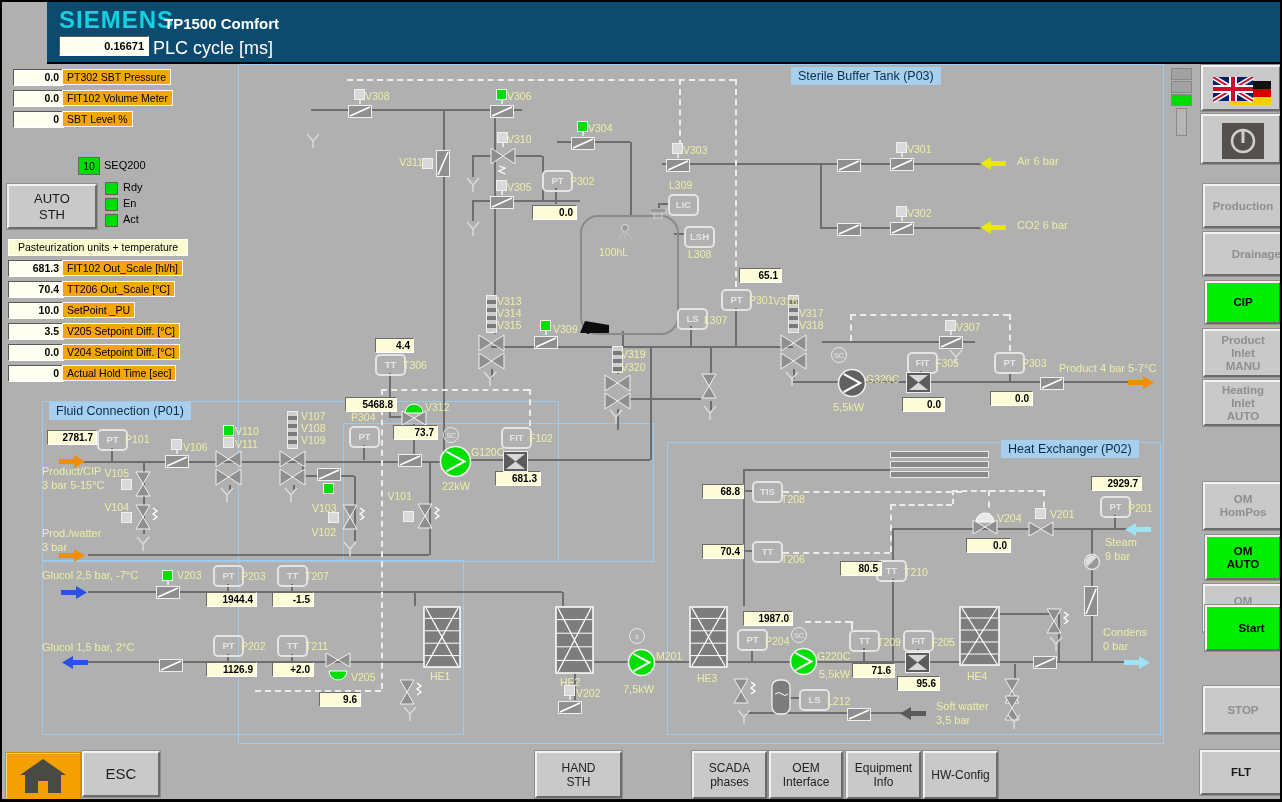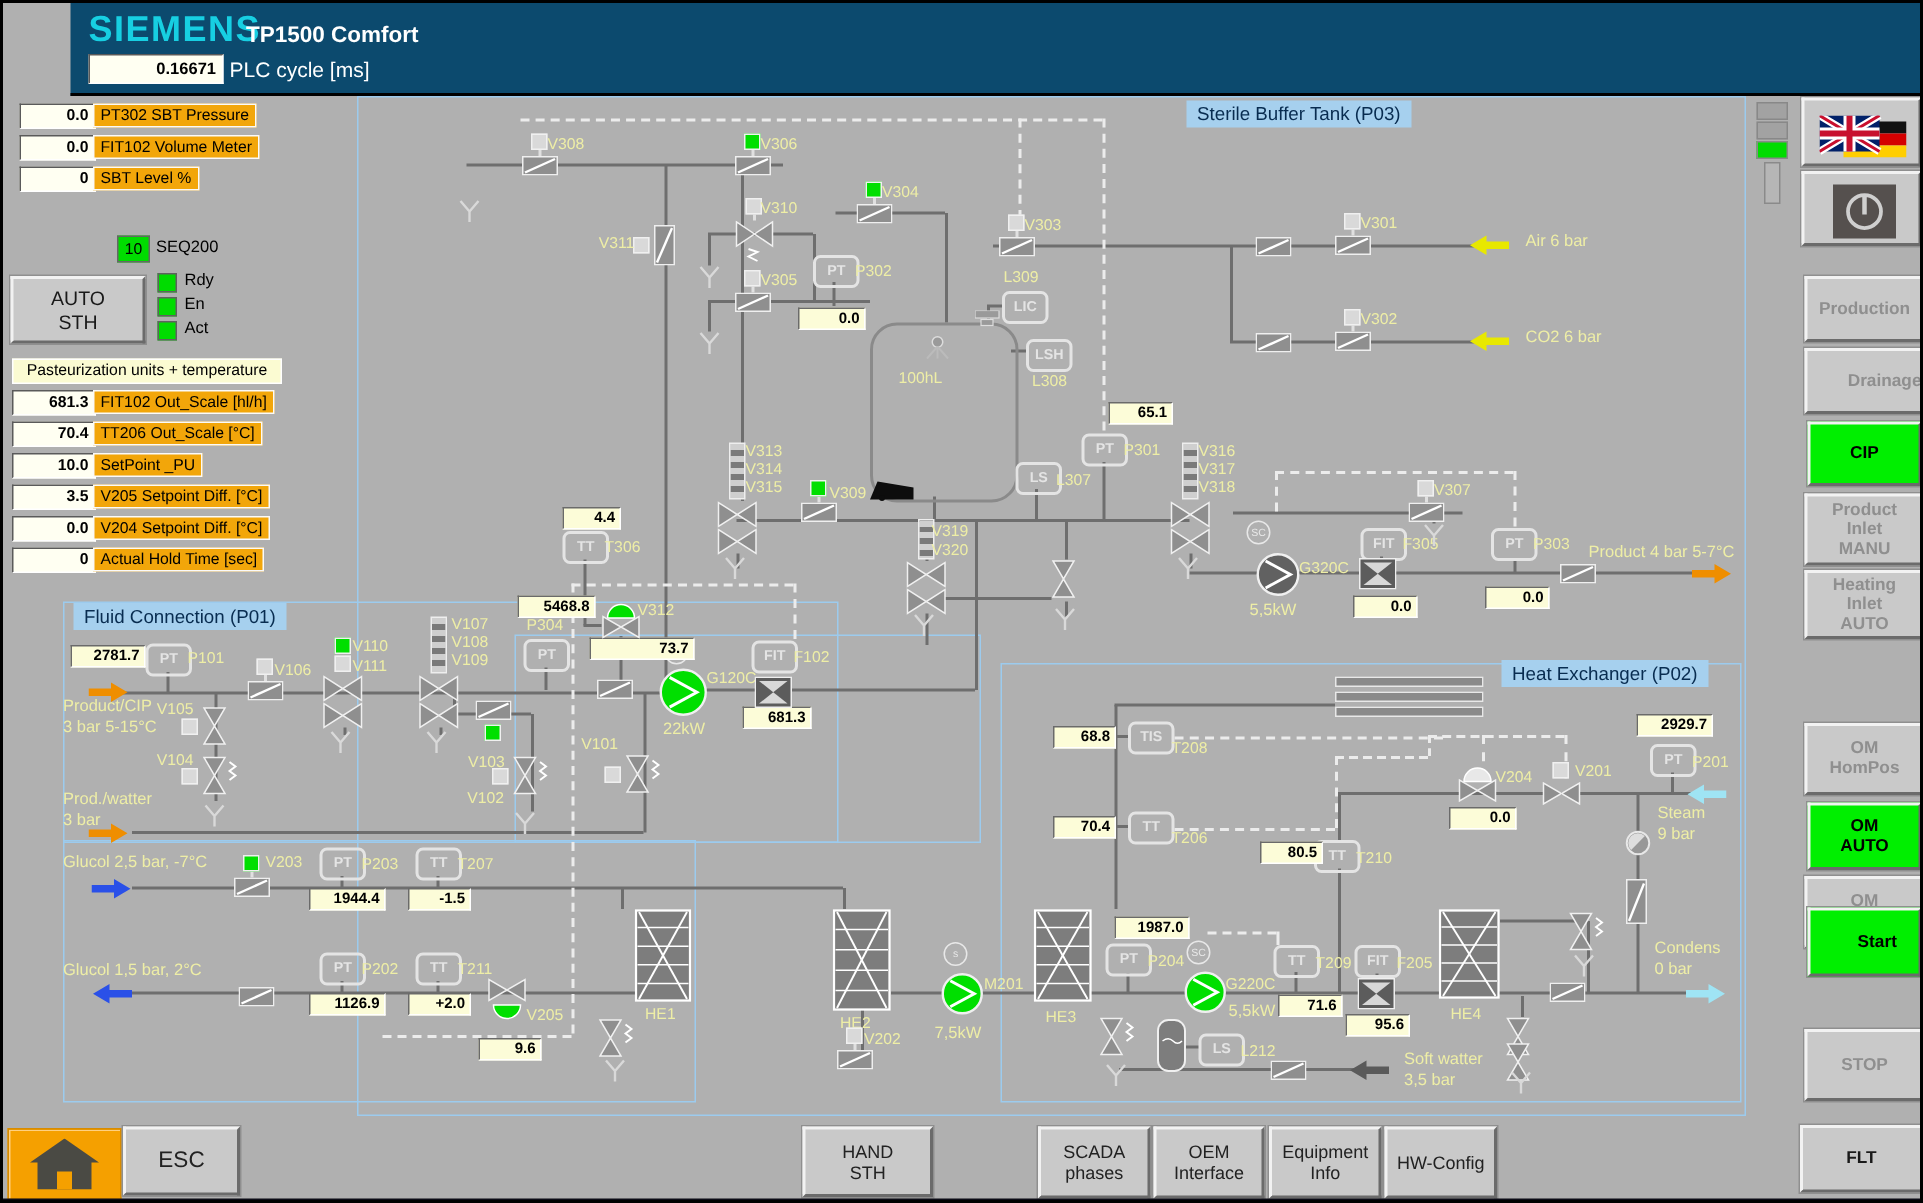--- a/index.html
+++ b/index.html
@@ -5,21 +5,21 @@
   html,body{margin:0;padding:0;background:#000;}
   #screen{position:relative;width:1282px;height:802px;background:#b0b0b0;overflow:hidden;
     font-family:"Liberation Sans","DejaVu Sans",sans-serif;border:2px solid #000;box-sizing:border-box;}
   .abs{position:absolute;}
   
   #topbar{position:absolute;left:0;top:0;width:100%;height:60px;background:#0c4a6e;border-bottom:2px solid #000;margin-left:45px;}
   #brand{position:absolute;left:12px;top:4px;color:#17cfe2;font-size:24px;font-weight:800;letter-spacing:1px;}
   #model{position:absolute;left:117px;top:13px;color:#fff;font-size:15px;font-weight:700;}
   .sunken{background:#fffff2;border-top:1px solid #5a5a5a;border-left:1px solid #5a5a5a;border-bottom:1px solid #fff;border-right:1px solid #fff;color:#000;text-align:right;font-weight:700;}
   #plcval{position:absolute;left:12px;top:34px;width:84px;height:18px;font-size:11px;line-height:18px;padding-right:4px;}
-  #plclabel{position:absolute;left:106px;top:36px;color:#fff;font-size:14px;}
+  #plclabel{position:absolute;left:106px;top:36px;color:#fff;font-size:18px;}
   #titlebox{position:absolute;left:343px;top:9px;width:598px;height:40px;background:#f7f7af;border:1px solid #ffffff;
     color:#0a0a0a;font-size:19px;text-align:center;line-height:40px;}
   #clock{position:absolute;left:1000px;top:8px;width:140px;color:#fff;font-size:13.5px;text-align:right;}
   #cea{position:absolute;left:1163px;top:2px;color:#43c5d6;font-family:"Liberation Serif","DejaVu Serif",serif;
     font-size:47px;font-weight:800;letter-spacing:1px;}
   
   .olabel{position:absolute;background:#f2a60a;border:1px solid #fafafa;color:#000;font-size:10.5px;height:14px;line-height:14px;padding:0 4px;white-space:nowrap;}
   .lval{position:absolute;height:15px;font-size:10.5px;line-height:15px;padding-right:4px;}
   .btn3d{background:#c9c9c9;border-top:2px solid #f2f2f2;border-left:2px solid #f2f2f2;border-bottom:2px solid #6b6b6b;border-right:2px solid #6b6b6b;box-shadow:0 0 0 1px #8f8f8f;box-sizing:border-box;text-align:center;cursor:default;}
   .green{background:#00ef00 !important;color:#000 !important;}
@@ -319,21 +319,21 @@
       <div class="lbl" style="position: absolute; left: 763px; top: 633px;">P204</div>
       <div class="inst" style="position: absolute; left: 847px; top: 628px;">TT</div>
       <div class="lbl" style="position: absolute; left: 875px; top: 634px;">T209</div>
       <div class="inst" style="position: absolute; left: 901px; top: 628px;">FIT</div>
       <div class="lbl" style="position: absolute; left: 929px; top: 634px; text-align: center;">F205</div>
       <div class="inst" style="position: absolute; left: 797px; top: 687px;">LS</div>
       <div class="lbl" style="position: absolute; left: 825px; top: 693px;">L212</div>
       <div class="dval" style="position: absolute; left: 45px; top: 428px; width: 45px;">2781.7</div>
       <div class="dval" style="position: absolute; left: 343px; top: 395px; width: 47px;">5468.8</div>
       <div class="dval" style="position: absolute; left: 373px; top: 336px; width: 34px;">4.4</div>
-      <div class="dval" style="position: absolute; left: 391px; top: 423px; width: 40px; padding-left: 25px;">73.7</div>
+      <div class="dval" style="position: absolute; left: 391px; top: 423px; width: 40px;">73.7</div>
       <div class="dval" style="position: absolute; left: 530px; top: 203px; width: 40px;">0.0</div>
       <div class="dval" style="position: absolute; left: 737px; top: 266px; width: 38px;">65.1</div>
       <div class="dval" style="position: absolute; left: 493px; top: 469px; width: 41px;">681.3</div>
       <div class="dval" style="position: absolute; left: 900px; top: 395px; width: 38px;">0.0</div>
       <div class="dval" style="position: absolute; left: 988px; top: 389px; width: 38px;">0.0</div>
       <div class="dval" style="position: absolute; left: 204px; top: 590px; width: 46px;">1944.4</div>
       <div class="dval" style="position: absolute; left: 270px; top: 590px; width: 37px;">-1.5</div>
       <div class="dval" style="position: absolute; left: 204px; top: 660px; width: 46px;">1126.9</div>
       <div class="dval" style="position: absolute; left: 270px; top: 660px; width: 37px;">+2.0</div>
       <div class="dval" style="position: absolute; left: 317px; top: 690px; width: 37px;">9.6</div>
@@ -571,21 +571,21 @@
       <div class="lbl" style="position: absolute; left: 495px; top: 293px;">V313</div>
       <div class="lbl" style="position: absolute; left: 495px; top: 305px;">V314</div>
       <div class="lbl" style="position: absolute; left: 495px; top: 317px;">V315</div>
       <div class="stripes" style="position: absolute; left: 786px; top: 293px; height: 38px;"></div>
       <div class="" style="position: absolute; left: 778px; top: 332px;"><svg width="27" height="36">
           <polygon points="1,1 1,17 13.5,9" fill="#8f8f8f" stroke="#f0f0f0"></polygon>
           <polygon points="26,1 26,17 13.5,9" fill="#8f8f8f" stroke="#f0f0f0"></polygon>
           <polygon points="1,19 1,35 13.5,27" fill="#8f8f8f" stroke="#f0f0f0"></polygon>
           <polygon points="26,19 26,35 13.5,27" fill="#8f8f8f" stroke="#f0f0f0"></polygon>
         </svg></div>
-      <div class="lbl" style="position: absolute; left: 797px; top: 293px;">V316</div>
+      <div class="lbl" style="position: absolute; left: 771px; top: 293px;">V316</div>
       <div class="lbl" style="position: absolute; left: 797px; top: 305px;">V317</div>
       <div class="lbl" style="position: absolute; left: 797px; top: 317px;">V318</div>
       <div class="stripes" style="position: absolute; left: 285px; top: 409px; height: 38px;"></div>
       <div class="" style="position: absolute; left: 277px; top: 448px;"><svg width="27" height="36">
           <polygon points="1,1 1,17 13.5,9" fill="#8f8f8f" stroke="#f0f0f0"></polygon>
           <polygon points="26,1 26,17 13.5,9" fill="#8f8f8f" stroke="#f0f0f0"></polygon>
           <polygon points="1,19 1,35 13.5,27" fill="#8f8f8f" stroke="#f0f0f0"></polygon>
           <polygon points="26,19 26,35 13.5,27" fill="#8f8f8f" stroke="#f0f0f0"></polygon>
         </svg></div>
       <div class="lbl" style="position: absolute; left: 299px; top: 408px;">V107</div>

